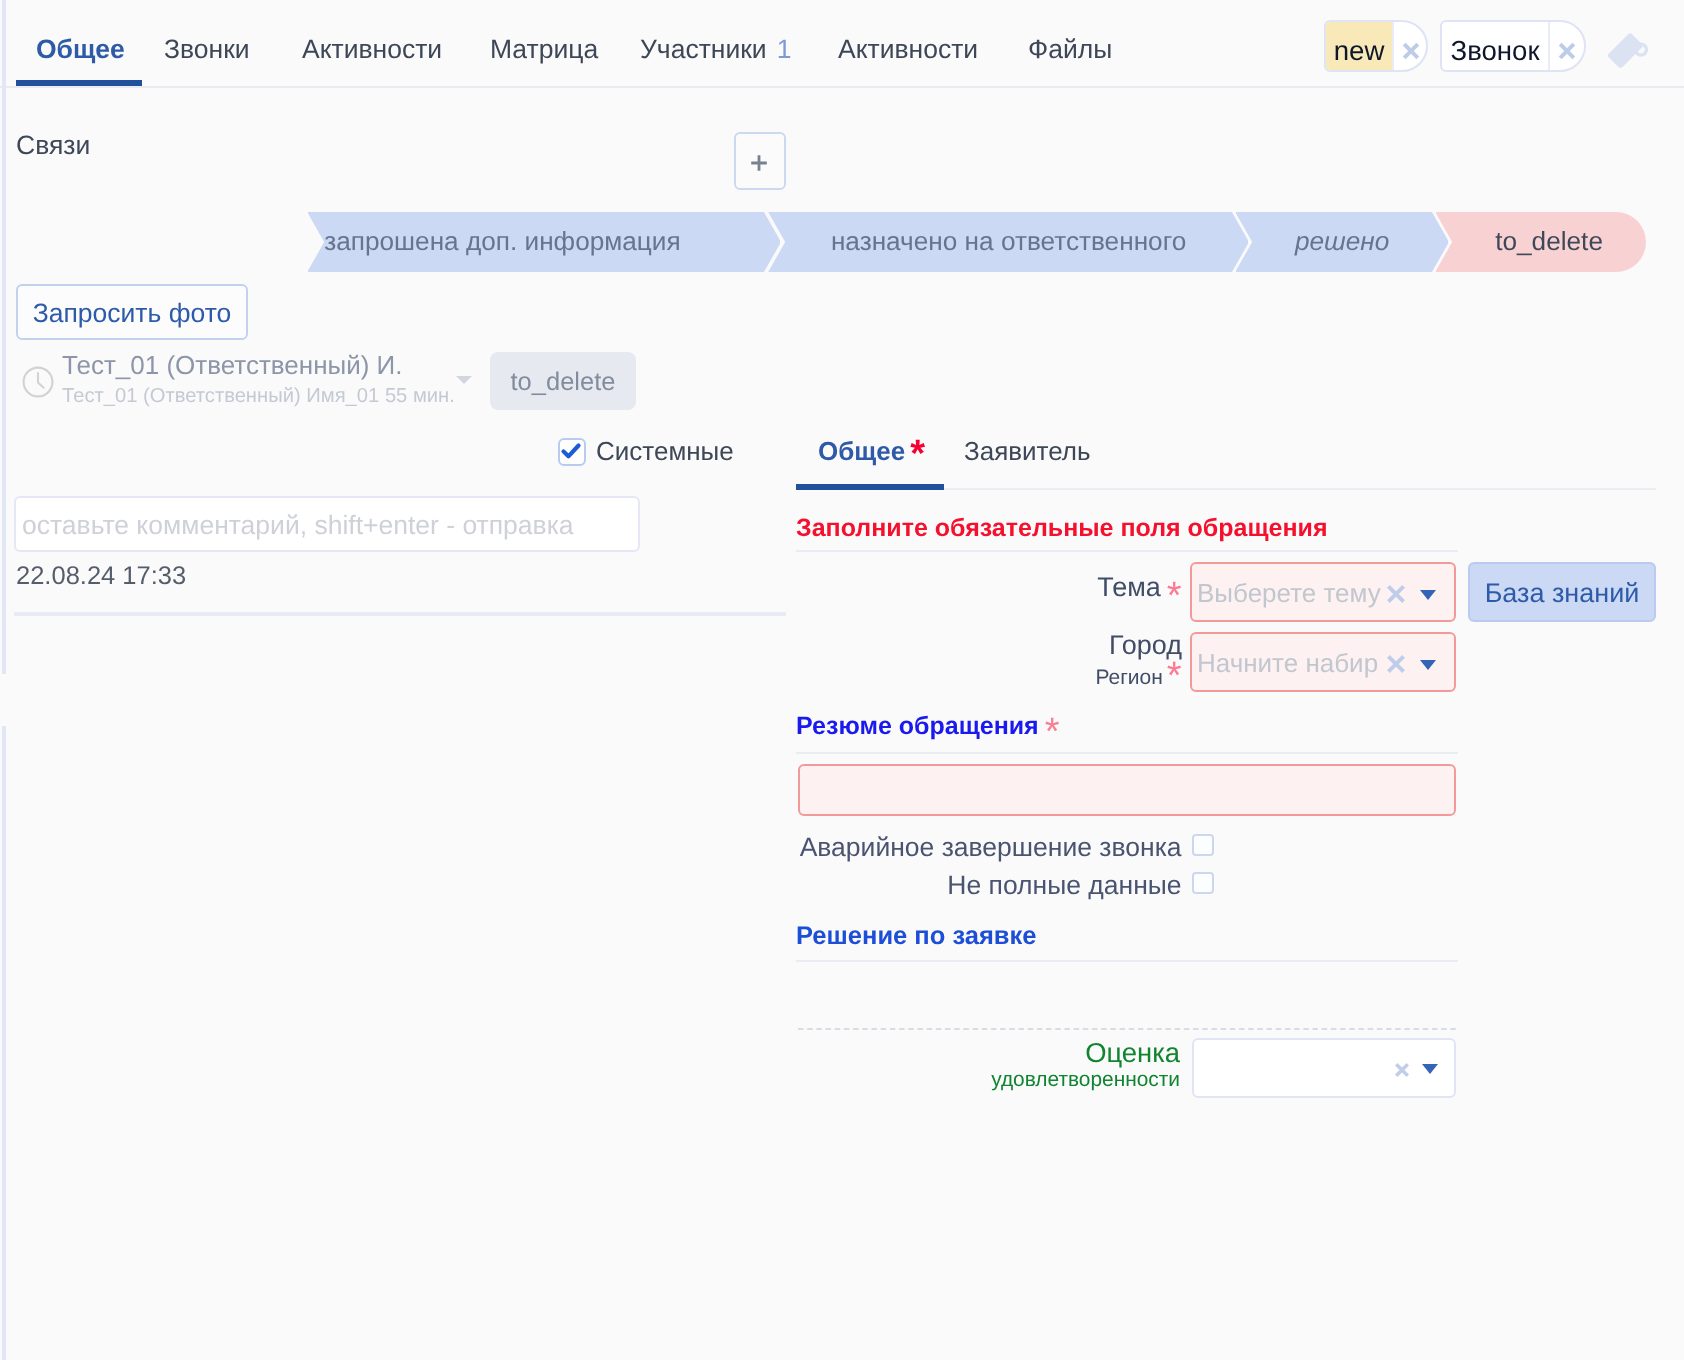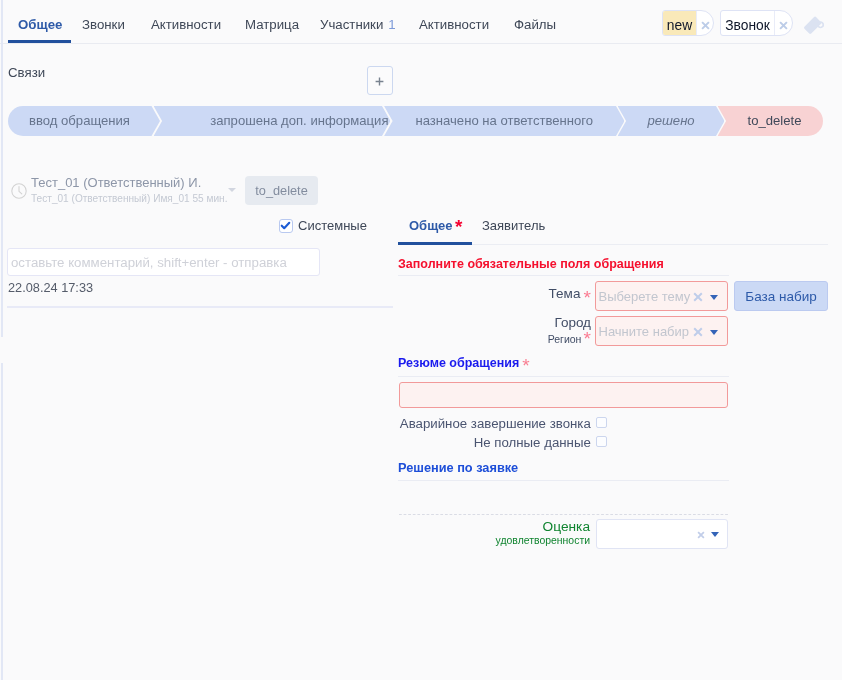--- a/index.html
+++ b/index.html
@@ -176,37 +176,35 @@
   </div>
 
   <div class="rel-label">Связи</div>
   <div class="plus-btn">
     <svg width="9" height="9" viewBox="0 0 9 9" style="position:relative;left:-0.5px;top:0.5px">
       <path d="M4.5 0.6 V8.4 M0.6 4.5 H8.4" stroke="#78828f" stroke-width="1.4"></path>
     </svg>
   </div>
 
   <div class="stages">
-      <div class="stage" style="left: 7.5px; width: 152.5px; background: rgb(204, 217, 245); border-radius: 15px 0px 0px 15px; clip-path: polygon(0px 0px, 144px 0px, 100% 50%, 144px 100%, 0px 100%);">
-        <span style="left: 0px; right: 8.5px; text-align: center; line-height: 30px;">ввод обращения</span>
-      </div>
       <div class="stage" style="left: 153.6px; width: 236.9px; background: rgb(204, 217, 245); clip-path: polygon(0px 0px, 228.4px 0px, 100% 50%, 228.4px 100%, 0px 100%, 8.5px 50%);">
-        <span style="left: 8.5px; right: 2px; text-align: right; line-height: 30px;">запрошена доп. информация</span>
+        <span style="left: 8.5px; right: 21px; text-align: left; line-height: 30px;">запрошена доп. информация</span>
       </div>
       <div class="stage" style="left: 384.1px; width: 240.4px; background: rgb(204, 217, 245); clip-path: polygon(0px 0px, 231.9px 0px, 100% 50%, 231.9px 100%, 0px 100%, 8.5px 50%);">
         <span style="left: 8.5px; right: 8.5px; text-align: center; line-height: 30px;">назначено на ответственного</span>
       </div>
       <div class="stage" style="left: 617.6px; width: 106.9px; background: rgb(204, 217, 245); clip-path: polygon(0px 0px, 98.4px 0px, 100% 50%, 98.4px 100%, 0px 100%, 8.5px 50%);">
         <span style="left: 8.5px; right: 8.5px; text-align: center; line-height: 30px; font-style: italic;">решено</span>
       </div>
       <div class="stage" style="left: 717.6px; width: 105.4px; background: rgb(248, 210, 211); border-radius: 0px 15px 15px 0px; clip-path: polygon(0px 0px, 100% 0px, 100% 100%, 0px 100%, 8.5px 50%); color: rgb(63, 72, 89); font-size: 13.1px;">
         <span style="left: 8.5px; right: 0px; text-align: center; line-height: 30px;">to_delete</span>
       </div>
     </div>
 
+  <div class="req-photo">Запросить фото</div>
 
   <svg class="clock-ic" width="16" height="16" viewBox="0 0 16 16">
     <circle cx="8" cy="8" r="7.2" fill="none" stroke="#d2d2d2" stroke-width="1.05"></circle>
     <path d="M8 3.5 V8.3 L10.8 10.9" fill="none" stroke="#d2d2d2" stroke-width="1.05" stroke-linecap="round" stroke-linejoin="round"></path>
   </svg>
   <div class="u-name">Тест_01 (Ответственный) И.</div>
   <div class="u-sub">Тест_01 (Ответственный) Имя_01 55 мин.</div>
   <div class="u-caret"></div>
   <div class="todel-badge">to_delete</div>
 
@@ -239,21 +237,21 @@
   <div class="flabel" style="left:470px;top:286px;width:120px">
     <span>Тема</span><span class="rq">*</span>
   </div>
   <div class="fld" style="left:595px;top:281px;width:133px;height:30px">
     <span class="ph">Выберете тему</span>
     <svg class="clrsvg" style="left:97px" width="10" height="10" viewBox="0 0 10 10">
         <path d="M1.2 1.2 L8.8 8.8 M8.8 1.2 L1.2 8.8" stroke="#bfcdea" stroke-width="2" stroke-linecap="butt"></path>
       </svg>
     <span class="caret" style="left:114px"></span>
   </div>
-  <div class="kb-btn">База набир</div>
+  <div class="kb-btn">База знаний</div>
 
   <div class="flabel" style="left:470px;top:314.5px;width:121px">
     <span>Город</span>
   </div>
   <div class="fsub" style="left:470px;top:333px;width:120px">
     <span>Регион</span><span class="rq">*</span>
   </div>
   <div class="fld" style="left:595px;top:316px;width:133px;height:30px">
     <span class="ph">Начните набир</span>
     <svg class="clrsvg" style="left:97px" width="10" height="10" viewBox="0 0 10 10">

